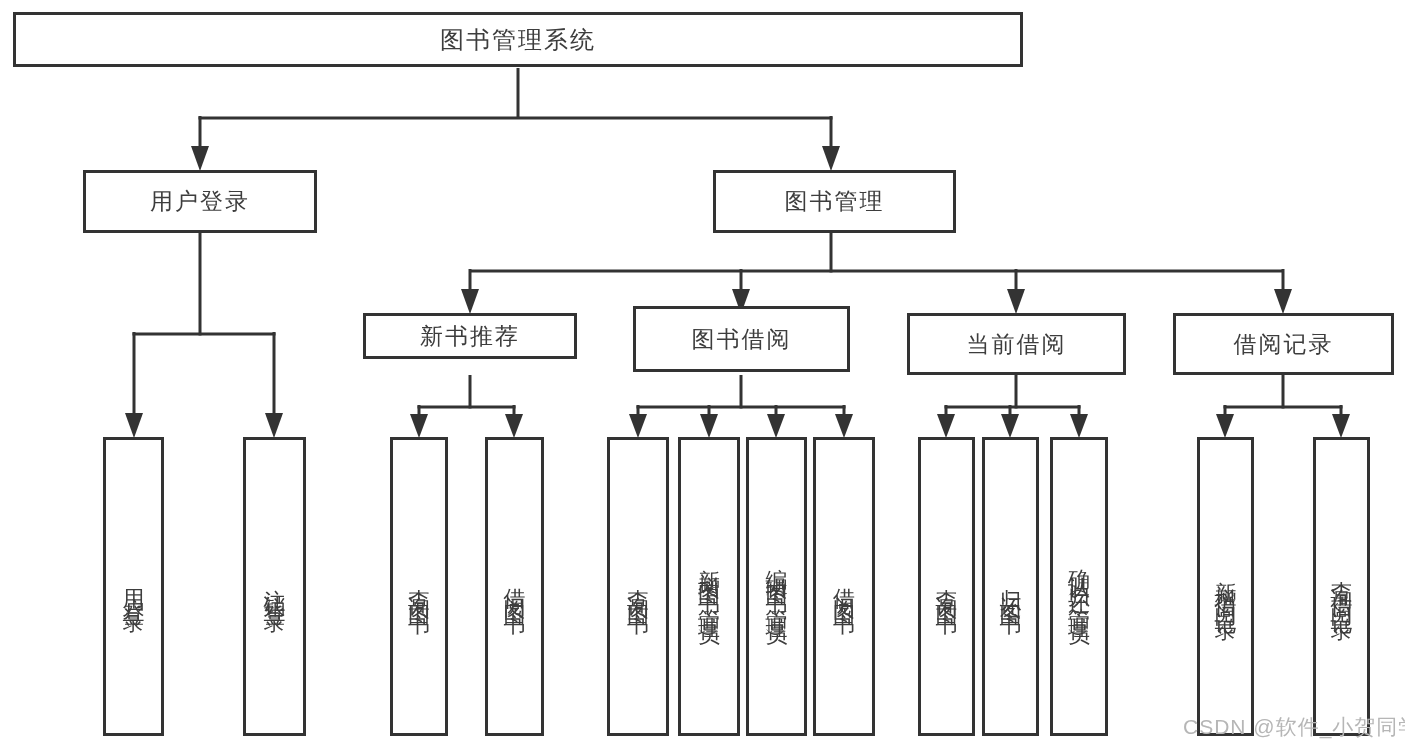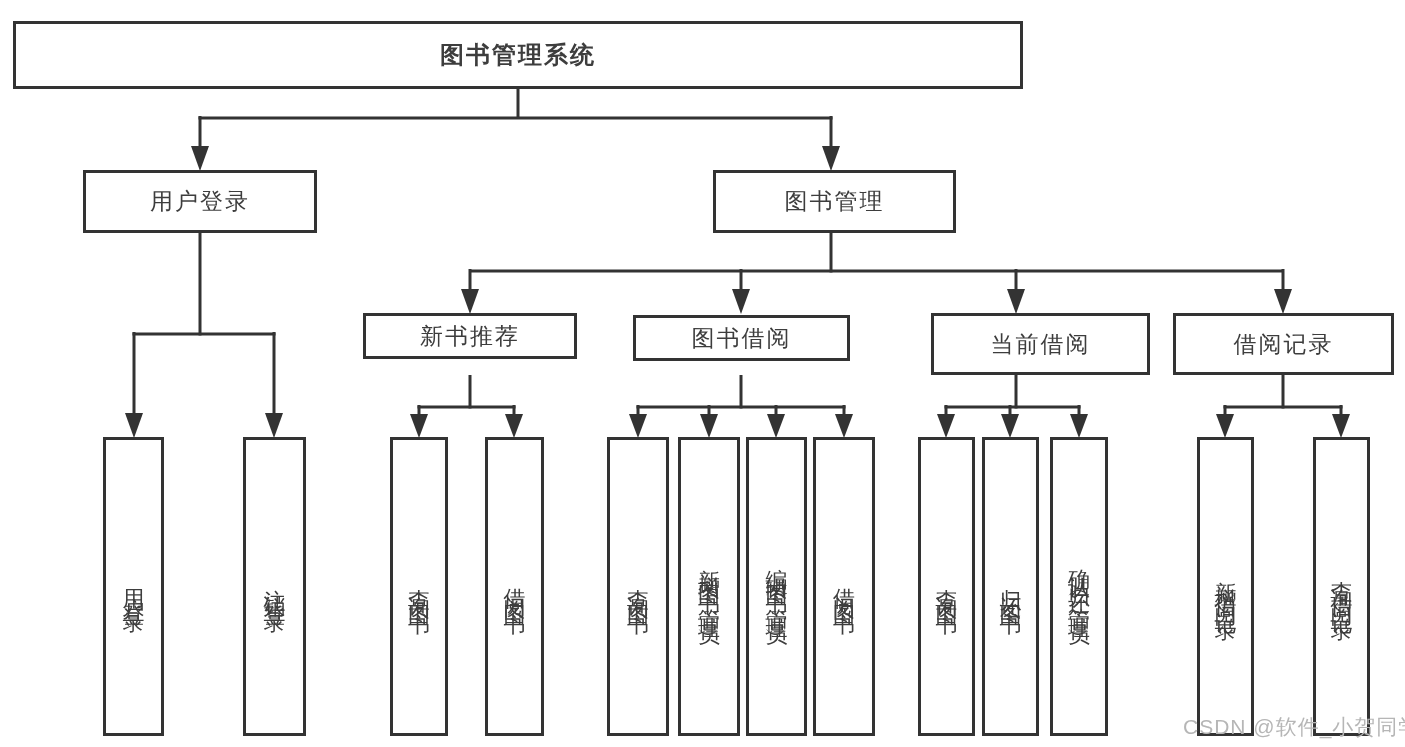--- a/index.html
+++ b/index.html
@@ -129,28 +129,28 @@
     <g>
       <line x1="1283" y1="375" x2="1283" y2="408.5"></line>
       <line x1="1223.5" y1="407" x2="1342.5" y2="407"></line>
       <line x1="1225" y1="405" x2="1225" y2="414"></line>
       <polygon points="1216,414 1234,414 1225,438"></polygon>
       <line x1="1341" y1="405" x2="1341" y2="414"></line>
       <polygon points="1332,414 1350,414 1341,438"></polygon>
     </g>
   </svg>
 
-  <div class="node h root" style="left:13px; top:21px; width:1010px; height:68px;font-weight:bold;">图书管理系统</div>
+  <div class="node h root" style="left:13px; top:12px; width:1010px; height:55px;">图书管理系统</div>
 
   <div class="node h" style="left:83px; top:170px; width:234px; height:63px;">用户登录</div>
   <div class="node h" style="left:713px; top:170px; width:243px; height:63px;">图书管理</div>
 
   <div class="node h" style="left:363px; top:313px; width:214px; height:46px;">新书推荐</div>
-  <div class="node h" style="left:633px; top:315px; width:217px; height:46px;">图书借阅</div>
-  <div class="node h" style="left:907px; top:313px; width:219px; height:62px;margin-left:24px;">当前借阅</div>
+  <div class="node h" style="left:633px; top:306px; width:217px; height:66px;">图书借阅</div>
+  <div class="node h" style="left:907px; top:313px; width:219px; height:62px;">当前借阅</div>
   <div class="node h" style="left:1173px; top:313px; width:221px; height:62px;">借阅记录</div>
 
   <div class="node leaf" style="left:103px; top:437px; width:61px; height:299px;">用户登录</div>
   <div class="node leaf" style="left:243px; top:437px; width:63px; height:299px;">注销登录</div>
 
   <div class="node leaf" style="left:390px; top:437px; width:58px; height:299px;">查询图书</div>
   <div class="node leaf" style="left:485px; top:437px; width:59px; height:299px;">借阅图书</div>
 
   <div class="node leaf" style="left:607px; top:437px; width:62px; height:299px;">查询图书</div>
   <div class="node leaf" style="left:678px; top:437px; width:62px; height:299px;">新增图书（管理员）</div>

